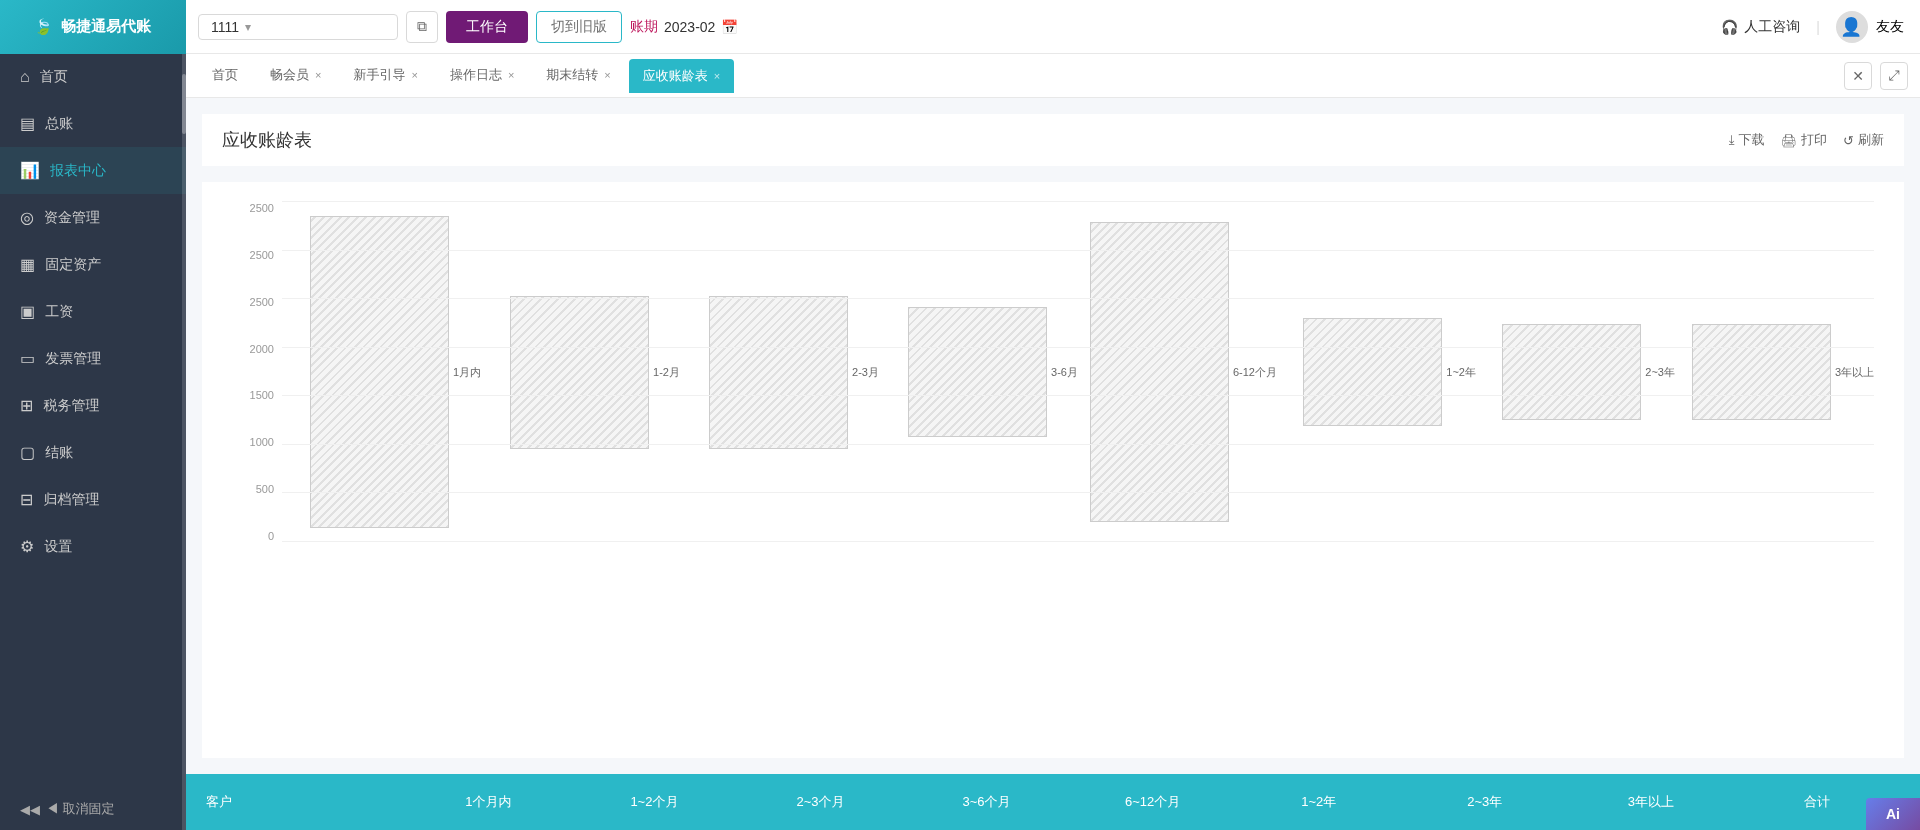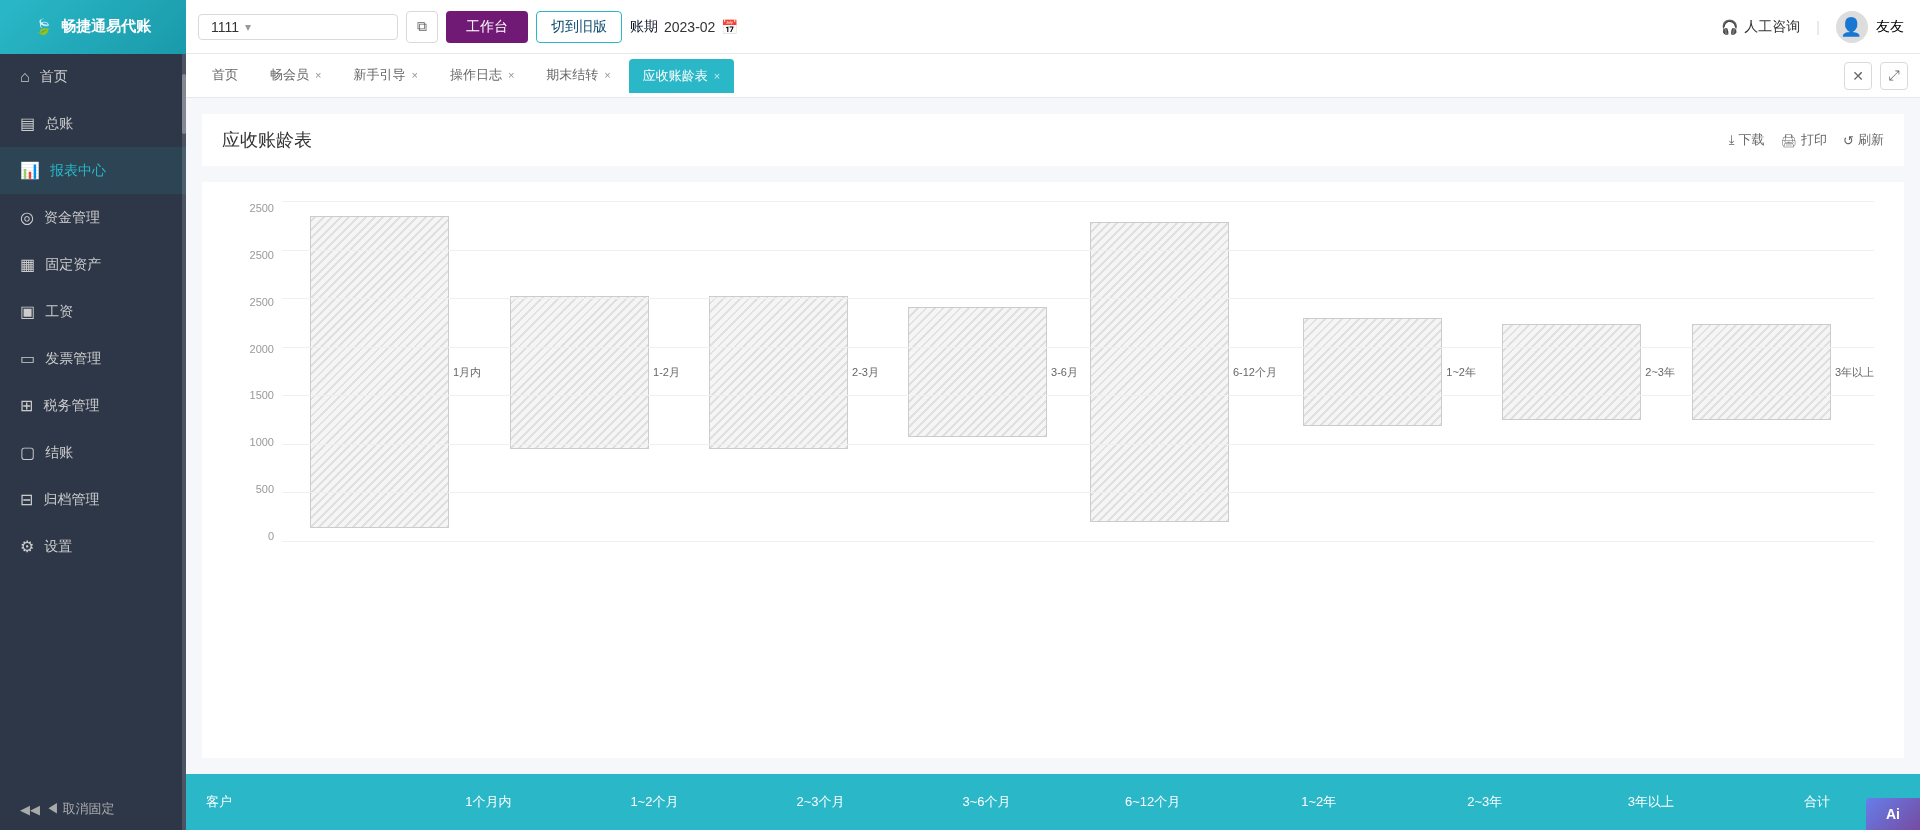--- a/index.html
+++ b/index.html
@@ -65,35 +65,35 @@
       background: #701a75;
       color: #fff;
       border: none;
       border-radius: 4px;
       padding: 7px 20px;
       cursor: pointer;
       font-size: 14px;
     }
     .switch-btn {
       border: 1px solid #2ab8c8;
-      color: #0c4a6e;
+      color: #737373;
       background: #fff;
       border-radius: 4px;
       padding: 6px 14px;
       cursor: pointer;
       font-size: 14px;
     }
     .period-area {
       display: flex;
       align-items: center;
       gap: 6px;
       font-size: 14px;
       color: #333;
     }
-    .period-label { color: #0f172a; }
+    .period-label { color: #be185d; }
     .period-value { font-weight: 500; }
     .header-right {
       display: flex;
       align-items: center;
       gap: 16px;
       margin-left: auto;
     }
     .consult-btn {
       display: flex;
       align-items: center;

